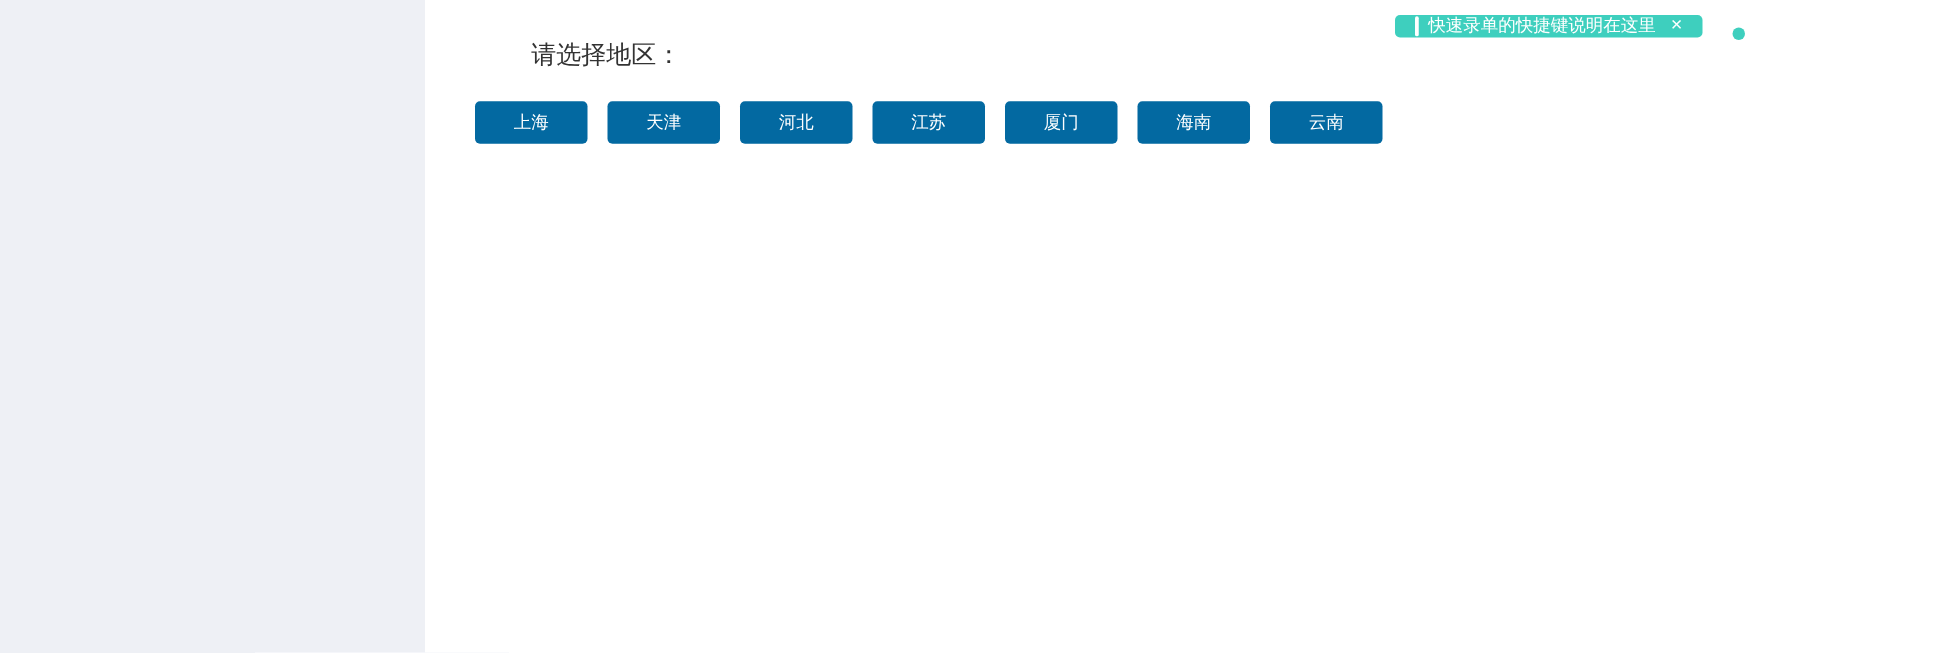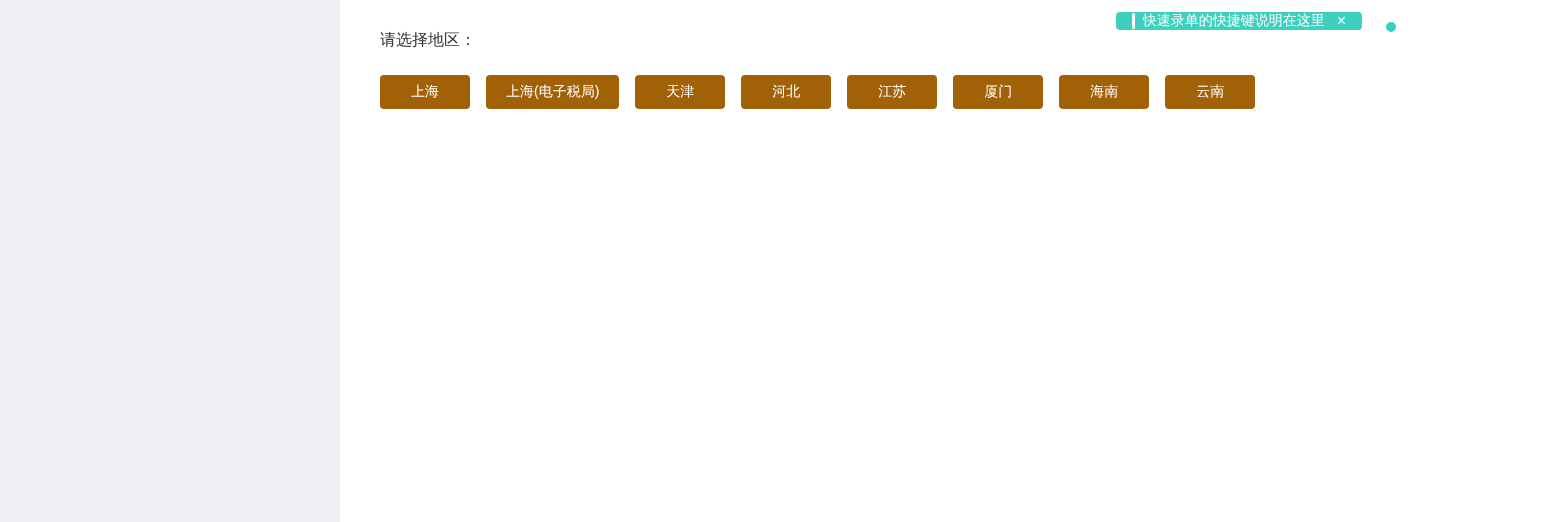--- a/index.html
+++ b/index.html
@@ -30,34 +30,35 @@
       position: absolute;
       left: 340px;
       top: 0;
       right: 0;
       bottom: 0;
       background: #ffffff;
       padding: 30px 40px;
     }
 
     .page-title {
-      font-size: 16px;
+      font-size: 20px;
       color: #333;
       margin-bottom: 24px;
       font-weight: normal;
+      margin-left: 45px;
     }
 
     .region-buttons {
       display: flex;
       flex-wrap: wrap;
       gap: 16px;
     }
 
     .region-btn {
-      background: #a16207;
+      background: #0369a1;
       color: #fff;
       border: none;
       border-radius: 4px;
       padding: 8px 20px;
       font-size: 14px;
       cursor: pointer;
       min-width: 90px;
       text-align: center;
       font-family: 'Microsoft YaHei', PingFang SC, sans-serif;
     }
@@ -110,21 +111,20 @@
 </head>
 <body>
 
 <div class="sidebar"></div>
 
 <div class="main-content">
   <div class="page-title">请选择地区：</div>
 
   <div class="region-buttons">
   <button class="region-btn">上海</button>
-      <button class="region-btn">上海(电子税局)</button>
       <button class="region-btn">天津</button>
       <button class="region-btn">河北</button>
       <button class="region-btn">江苏</button>
       <button class="region-btn">厦门</button>
       <button class="region-btn">海南</button>
       <button class="region-btn">云南</button>
     </div>
 </div>
 
 <div class="tooltip-banner">

